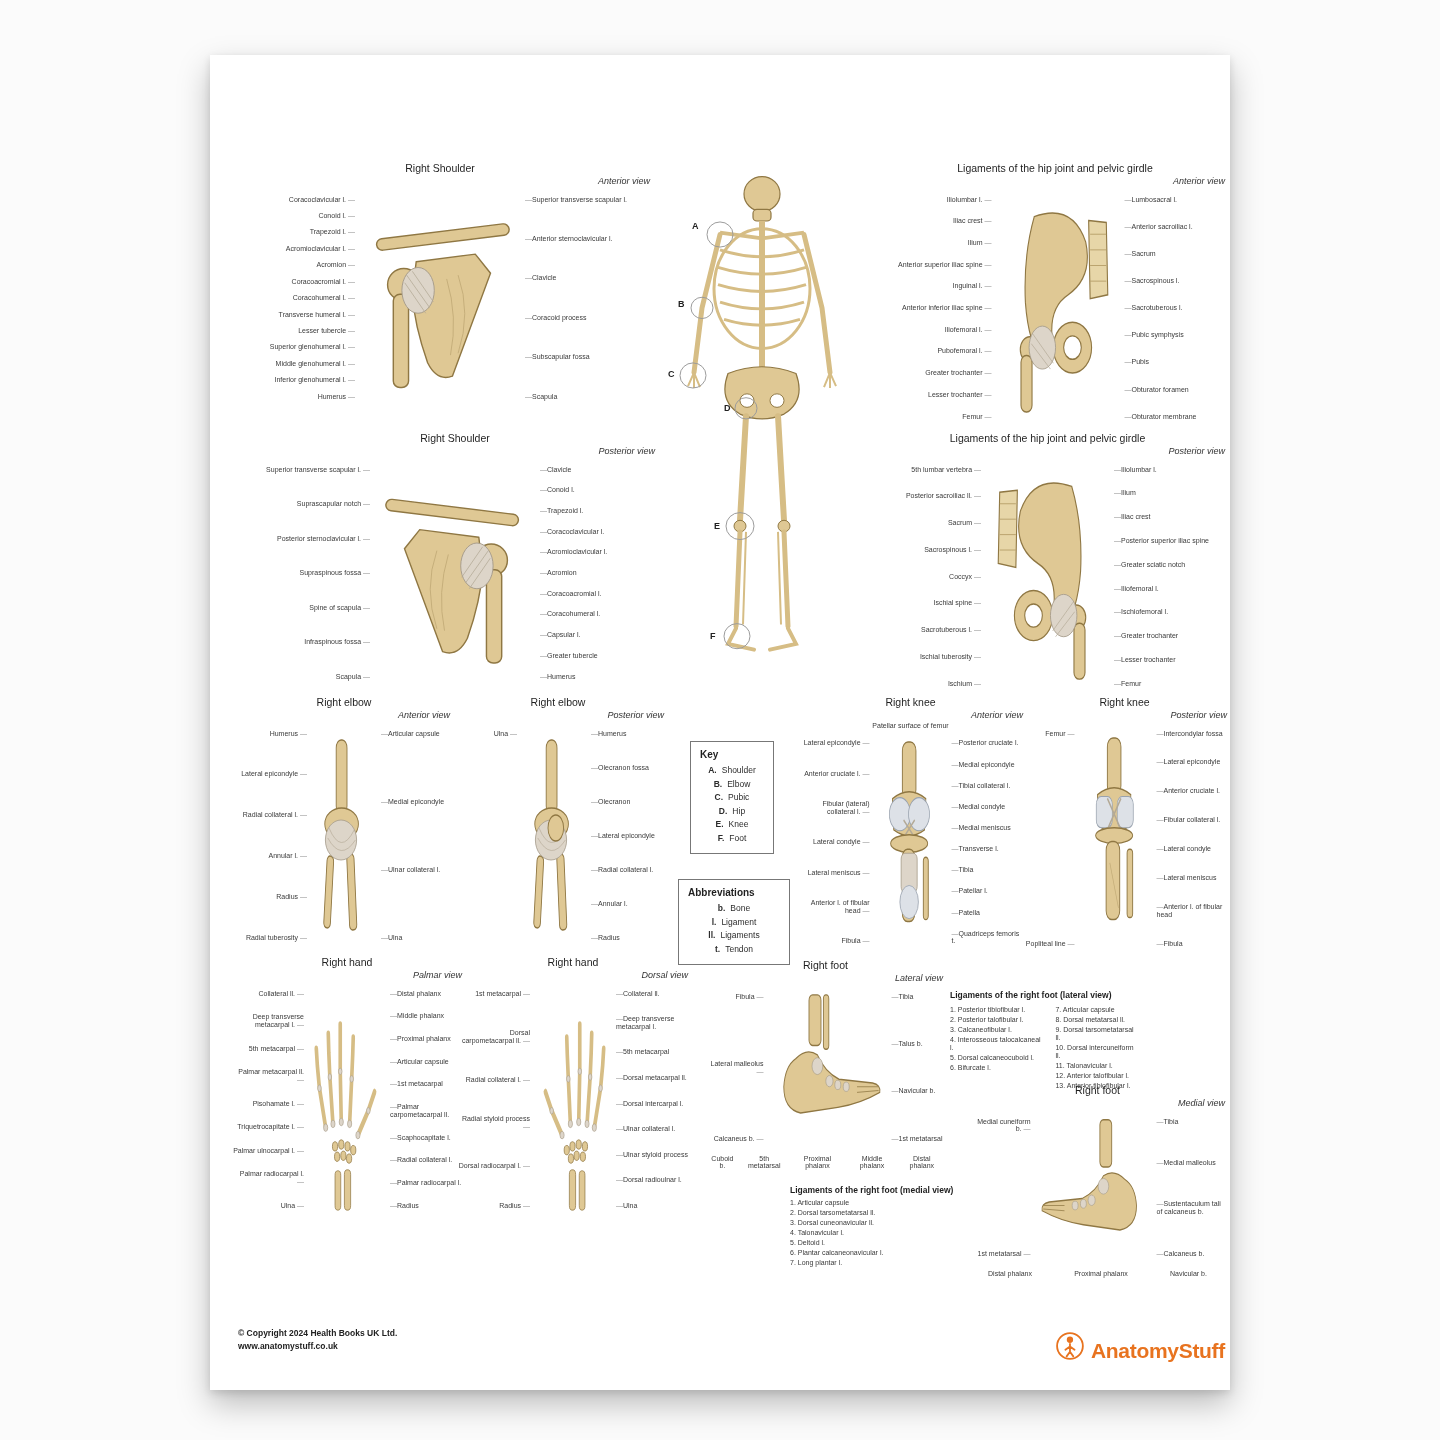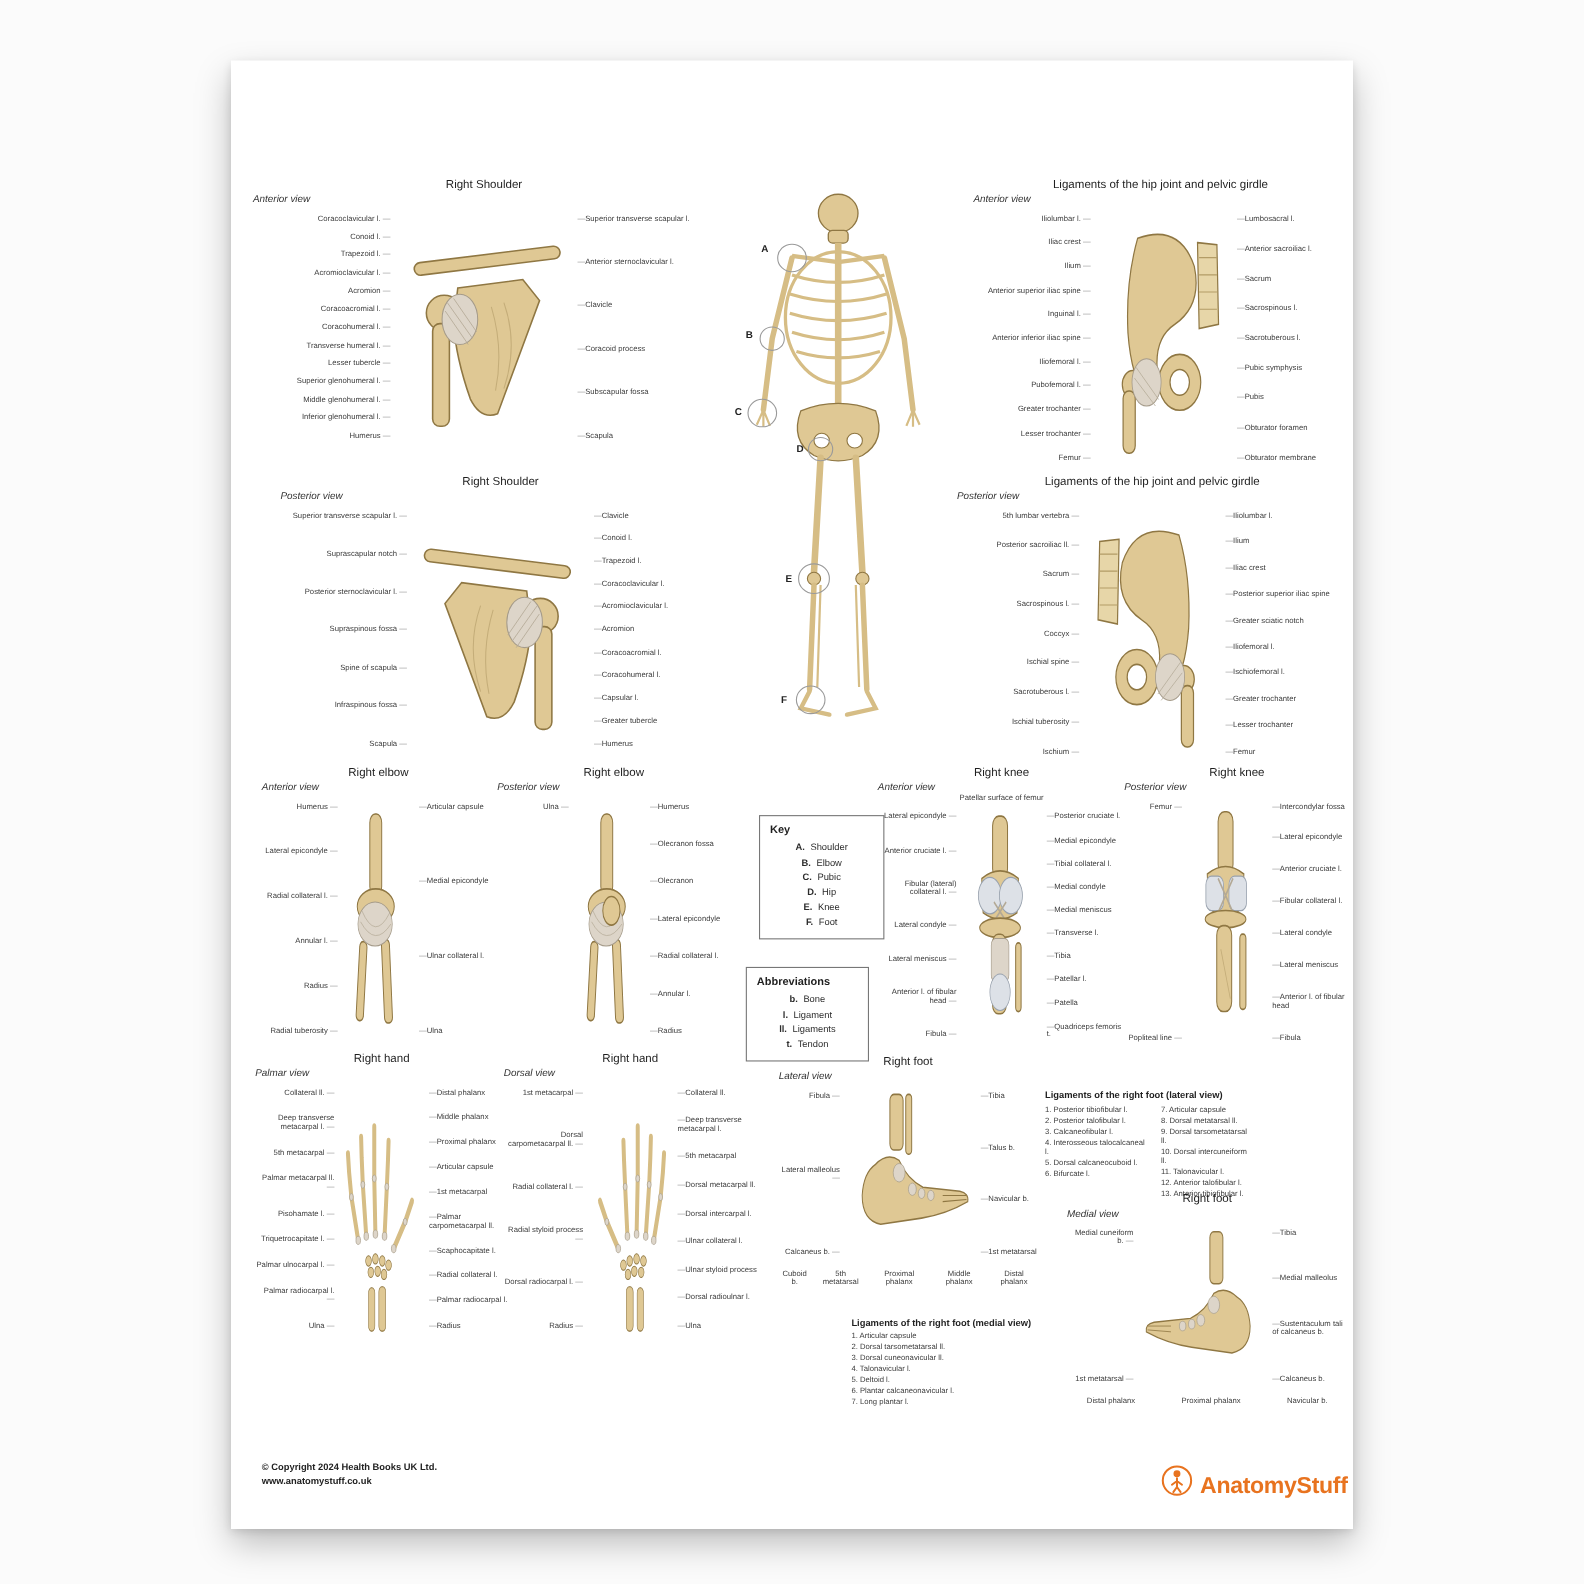--- a/index.html
+++ b/index.html
@@ -3,21 +3,21 @@
 <meta charset="utf-8">
 <style>
   html,body{margin:0;padding:0;background:#fbfbfb;width:1440px;height:1440px;position:relative;
     font-family:"Liberation Sans", sans-serif;}
   #poster{position:absolute;left:210px;top:55px;width:1020px;height:1335px;background:#ffffff;
     box-shadow:0 14px 30px rgba(0,0,0,.25), 0 3px 8px rgba(0,0,0,.12);}
   #poster-title{position:absolute;left:0;top:28px;width:100%;text-align:center;
     font-size:46px;font-weight:700;letter-spacing:4px;color:#161616;}
   .panel{position:absolute;}
   .fig-title{font-weight:normal;font-size:10.5px;text-align:center;color:#1f1f1f;line-height:1.1;}
-  .fig-sub{font-style:italic;font-size:9px;text-align:left;color:#333;margin-top:1px;}
+  .fig-sub{font-style:italic;font-size:9px;text-align:right;color:#333;margin-top:1px;}
   .fig-body{display:flex;justify-content:center;gap:4px;height:calc(100% - 30px);}
   .lbls{display:flex;flex-direction:column;justify-content:space-between;padding:10px 0;}
   .lbl{font-size:7px;line-height:1.12;color:#3a3a3a;}
   .lbl-l{text-align:right;}
   .lbl-l .lbl::after{content:" \2014";color:#8d8d8d;}
   .lbl-r{text-align:left;}
   .lbl-r .lbl::before{content:"\2014 ";color:#8d8d8d;}
   .lbls-b{display:flex;justify-content:space-around;gap:6px;margin-top:2px;}
   .lbls-b .lbl{text-align:center;}
   .art{align-self:center;flex:none;}
@@ -327,21 +327,21 @@
           <div class="lbl">Olecranon fossa</div>
           <div class="lbl">Olecranon</div>
           <div class="lbl">Lateral epicondyle</div>
           <div class="lbl">Radial collateral l.</div>
           <div class="lbl">Annular l.</div>
           <div class="lbl">Radius</div>
         </div>
     </div>
   </div>
 
-  <div class="panel infobox" id="p-key" style="left:480px;top:686px;width:114px;">
+  <div class="panel infobox" id="p-key" style="left:480px;top:686px;width:84px;">
     <div class="box-title">Key</div>
     <div>
 
     <div class="kv"><span class="k">A.</span><span>Shoulder</span></div>
         <div class="kv"><span class="k">B.</span><span>Elbow</span></div>
         <div class="kv"><span class="k">C.</span><span>Pubic</span></div>
         <div class="kv"><span class="k">D.</span><span>Hip</span></div>
         <div class="kv"><span class="k">E.</span><span>Knee</span></div>
         <div class="kv"><span class="k">F.</span><span>Foot</span></div>
       </div>
@@ -634,21 +634,21 @@
           <div class="lbl">8. Dorsal metatarsal ll.</div>
           <div class="lbl">9. Dorsal tarsometatarsal ll.</div>
           <div class="lbl">10. Dorsal intercuneiform ll.</div>
           <div class="lbl">11. Talonavicular l.</div>
           <div class="lbl">12. Anterior talofibular l.</div>
           <div class="lbl">13. Anterior tibiofibular l.</div>
         </div>
     </div>
   </div>
 
-  <div class="panel liglist" id="p-foot-med-list" style="left:564px;top:1130px;width:185px;margin-top:12px;">
+  <div class="panel liglist" id="p-foot-med-list" style="left:580px;top:1130px;width:185px;">
     <div class="box-title">Ligaments of the right foot (medial view)</div>
     <div class="col">
 
     <div class="lbl">1. Articular capsule</div>
         <div class="lbl">2. Dorsal tarsometatarsal ll.</div>
         <div class="lbl">3. Dorsal cuneonavicular ll.</div>
         <div class="lbl">4. Talonavicular l.</div>
         <div class="lbl">5. Deltoid l.</div>
         <div class="lbl">6. Plantar calcaneonavicular l.</div>
         <div class="lbl">7. Long plantar l.</div>

